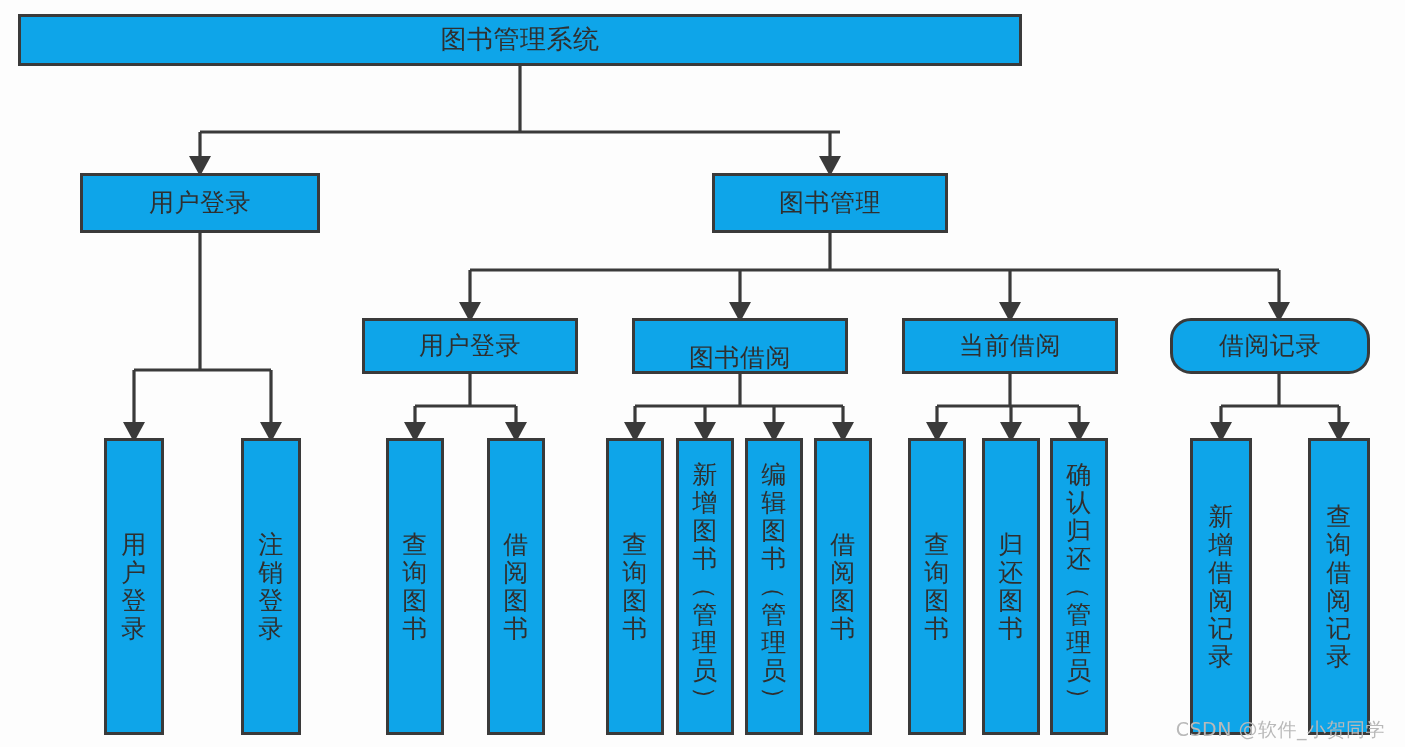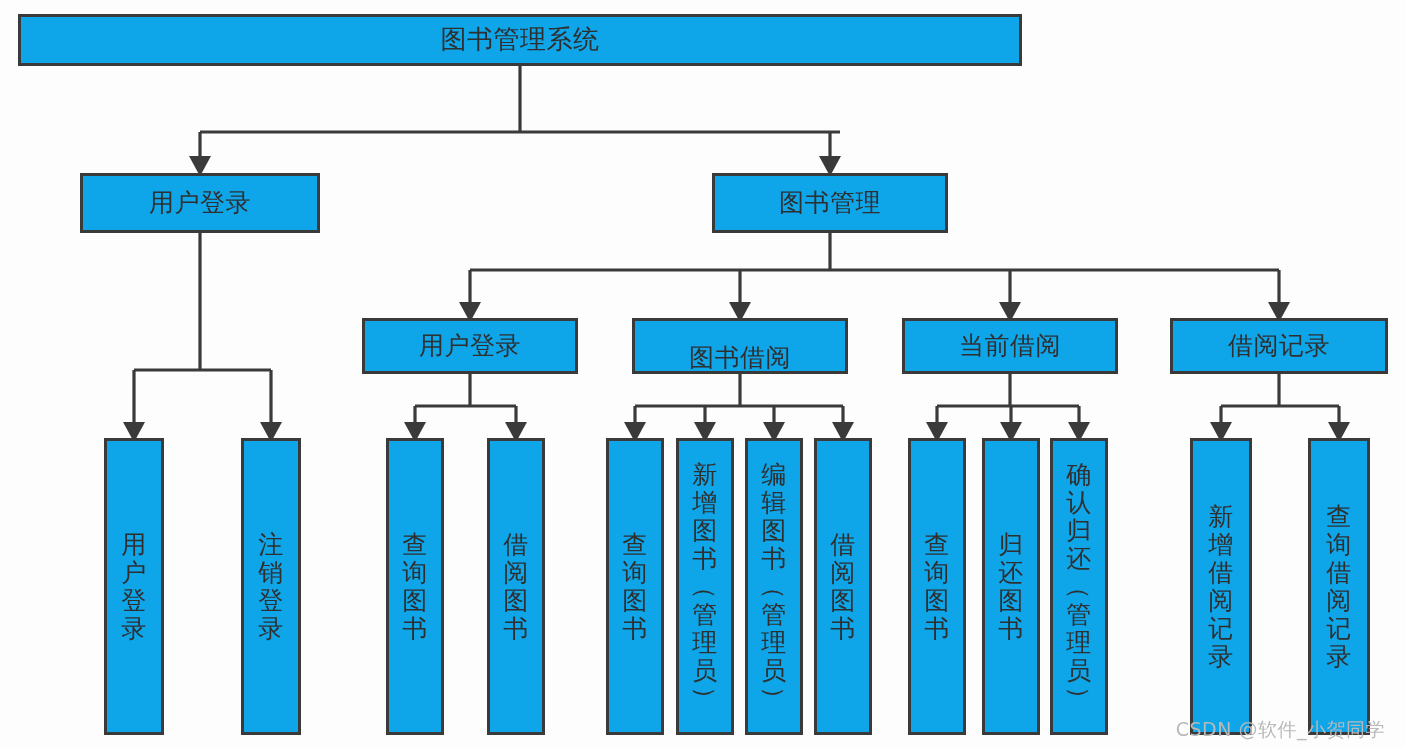--- a/index.html
+++ b/index.html
@@ -162,21 +162,21 @@
 
   <div class="node horiz" style="left: 362px; top: 318px; width: 216px; height: 56px;">
     <span class="node-label">用户登录</span>
   </div>
   <div class="node horiz" style="left: 632px; top: 318px; width: 216px; height: 56px; align-items: flex-end;">
     <span class="node-label">图书借阅</span>
   </div>
   <div class="node horiz" style="left: 902px; top: 318px; width: 216px; height: 56px;">
     <span class="node-label">当前借阅</span>
   </div>
-  <div class="node horiz" style="left: 1170px; top: 318px; width: 218px; height: 56px;">
+  <div class="node horiz" style="left: 1170px; top: 318px; width: 200px; height: 56px; border-radius: 21px;">
     <span class="node-label">借阅记录</span>
   </div>
 
   <div class="node vert" style="left: 104px; top: 438px; width: 60px; height: 297px;">
     <span class="node-label"><span class="ch">用</span><span class="ch">户</span><span class="ch">登</span><span class="ch">录</span></span>
   </div>
   <div class="node vert" style="left: 241px; top: 438px; width: 60px; height: 297px;">
     <span class="node-label"><span class="ch">注</span><span class="ch">销</span><span class="ch">登</span><span class="ch">录</span></span>
   </div>
 

